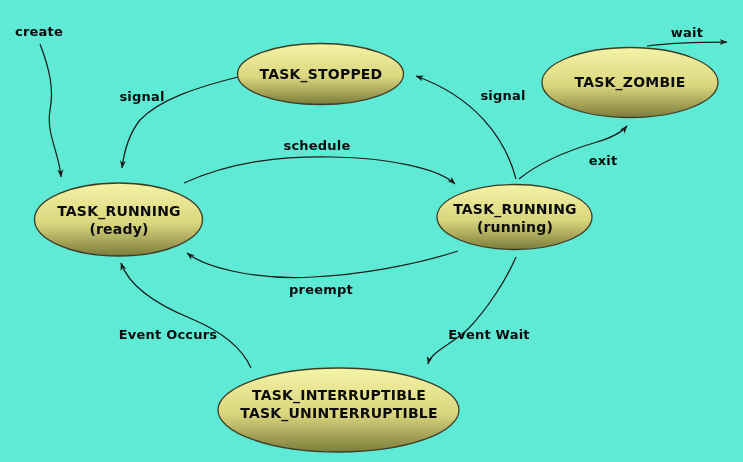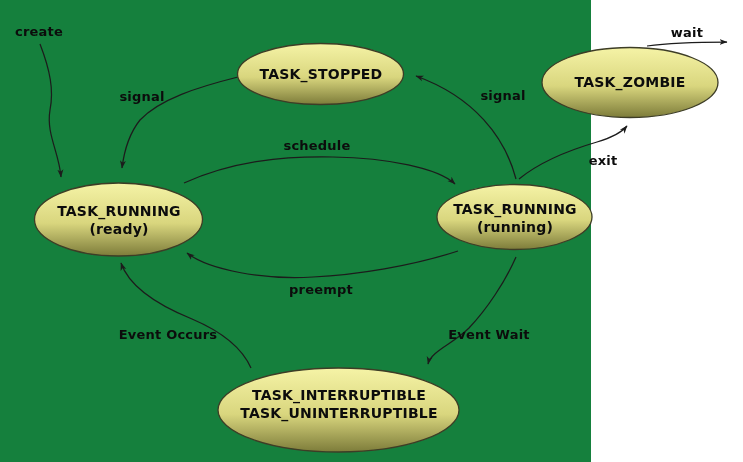--- a/index.html
+++ b/index.html
@@ -5,24 +5,24 @@
   html, body {
     margin: 0;
     padding: 0;
     background: #ffffff;
     width: 743px;
     height: 462px;
     overflow: hidden;
     font-family: "DejaVu Sans", sans-serif;
   }
   .diagram-wrap {
-    width: 591px;
+    width: 743px;
     height: 462px;
     position: relative;
-    background: #15803d;
+    background: #5eead4;
   }
   svg { display: block; }
   .node-ellipse {
     fill: url(#nodeGrad);
     stroke: #3d3d26;
     stroke-width: 1.3;
   }
   .edge {
     fill: none;
     stroke: #1c1c1c;

